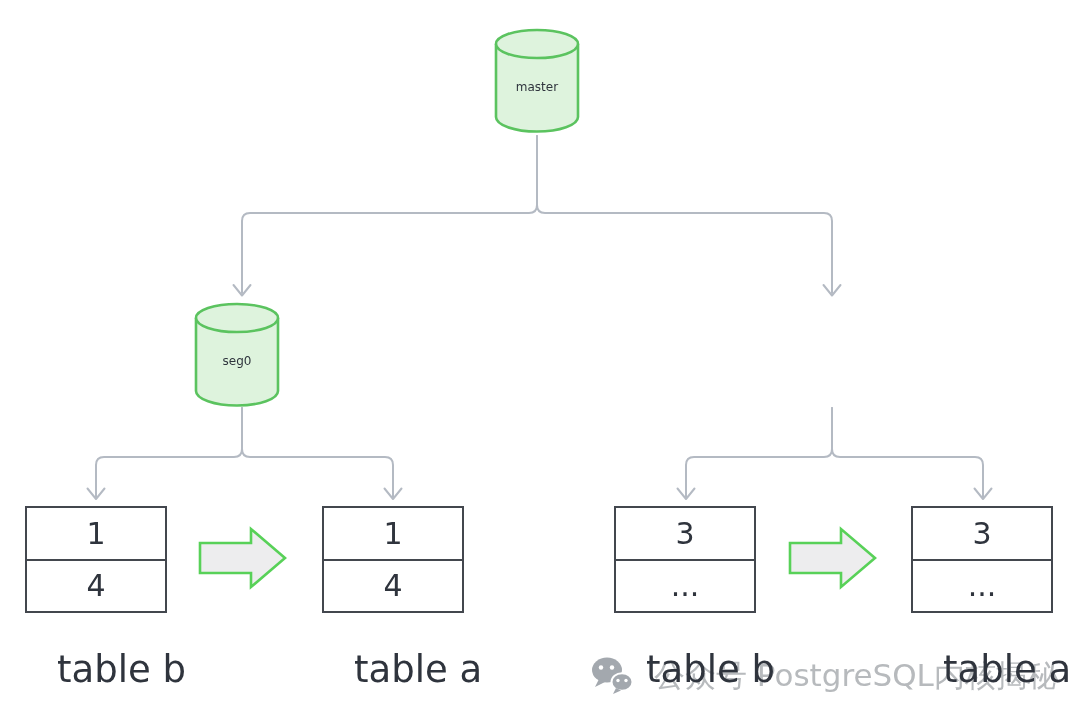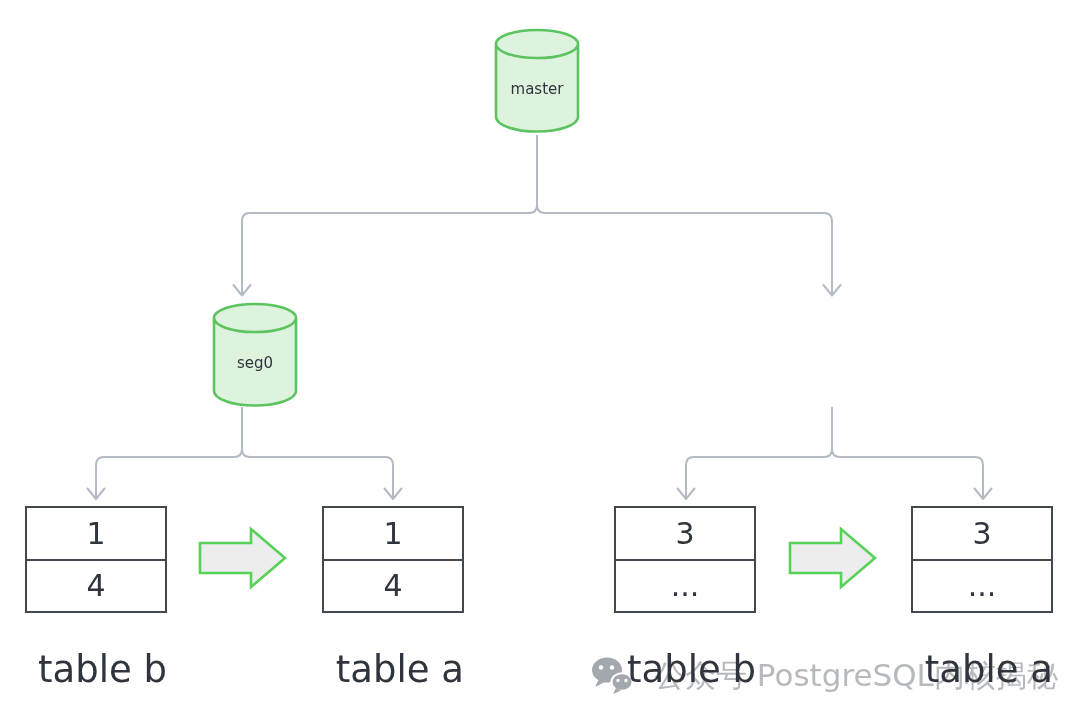--- a/index.html
+++ b/index.html
@@ -9,34 +9,34 @@
   }
   svg.layer{position:absolute;left:0;top:0;width:1080px;height:721px;}
   .conn{fill:none;stroke:var(--line-color);stroke-width:2;stroke-linecap:round;stroke-linejoin:round;}
   .head{fill:none;stroke:var(--line-color);stroke-width:2;stroke-linecap:round;stroke-linejoin:round;}
   .blockarrow{fill:var(--arrow-fill);stroke:var(--arrow-stroke);stroke-width:2.6;stroke-linejoin:miter;}
   .cylinder{position:absolute;width:86px;height:105px;}
   .cylinder svg{position:absolute;left:0;top:0;width:86px;height:105px;}
   .cyl-shape{fill:var(--node-fill);stroke:var(--node-stroke);stroke-width:2.6;}
   .cyl-label{
     position:absolute;left:0;right:0;top:52px;text-align:center;
-    font-size:15px;color:var(--text-dark);
+    font-size:12px;color:var(--text-dark);
   }
   .dtable{
     position:absolute;width:142px;height:107px;box-sizing:border-box;background:#fff;
     border:2px solid var(--table-border);display:flex;flex-direction:column;
   }
   .dtable .row{
     flex:1;display:flex;align-items:center;justify-content:center;
     font-size:30px;color:var(--text-dark);
   }
   .dtable .row + .row{border-top:2px solid var(--table-border);}
   .tname{
     position:absolute;width:142px;top:645px;height:50px;line-height:50px;
-    text-align:right;font-size:37px;color:var(--text-dark);z-index:2;
+    text-align:left;font-size:37px;color:var(--text-dark);z-index:2;margin-left:32px;
   }
   .watermark{
     position:absolute;left:590px;top:655px;z-index:1;display:flex;align-items:center;gap:20px;
     color:var(--watermark-gray);font-size:31px;white-space:nowrap;
   }
   .watermark svg{flex:none;}
 </style>
 </head>
 <body>
 
@@ -72,21 +72,21 @@
   </svg>
 
   <div class="cylinder" style="left:494px;top:28px;">
     <svg viewBox="0 0 86 105">
       <path class="cyl-shape" d="M2 16 L2 89 A41 14.5 0 0 0 84 89 L84 16"></path>
       <ellipse class="cyl-shape" cx="43" cy="16" rx="41" ry="14"></ellipse>
     </svg>
     <div class="cyl-label">master</div>
   </div>
 
-  <div class="cylinder" style="left:212px;top:302px;">
+  <div class="cylinder" style="left:194px;top:302px;">
     <svg viewBox="0 0 86 105">
       <path class="cyl-shape" d="M2 16 L2 89 A41 14.5 0 0 0 84 89 L84 16"></path>
       <ellipse class="cyl-shape" cx="43" cy="16" rx="41" ry="14"></ellipse>
     </svg>
     <div class="cyl-label">seg0</div>
   </div>
 
 
   <div class="dtable" style="left:25px;top:506px;">
     <div class="row">1</div>

